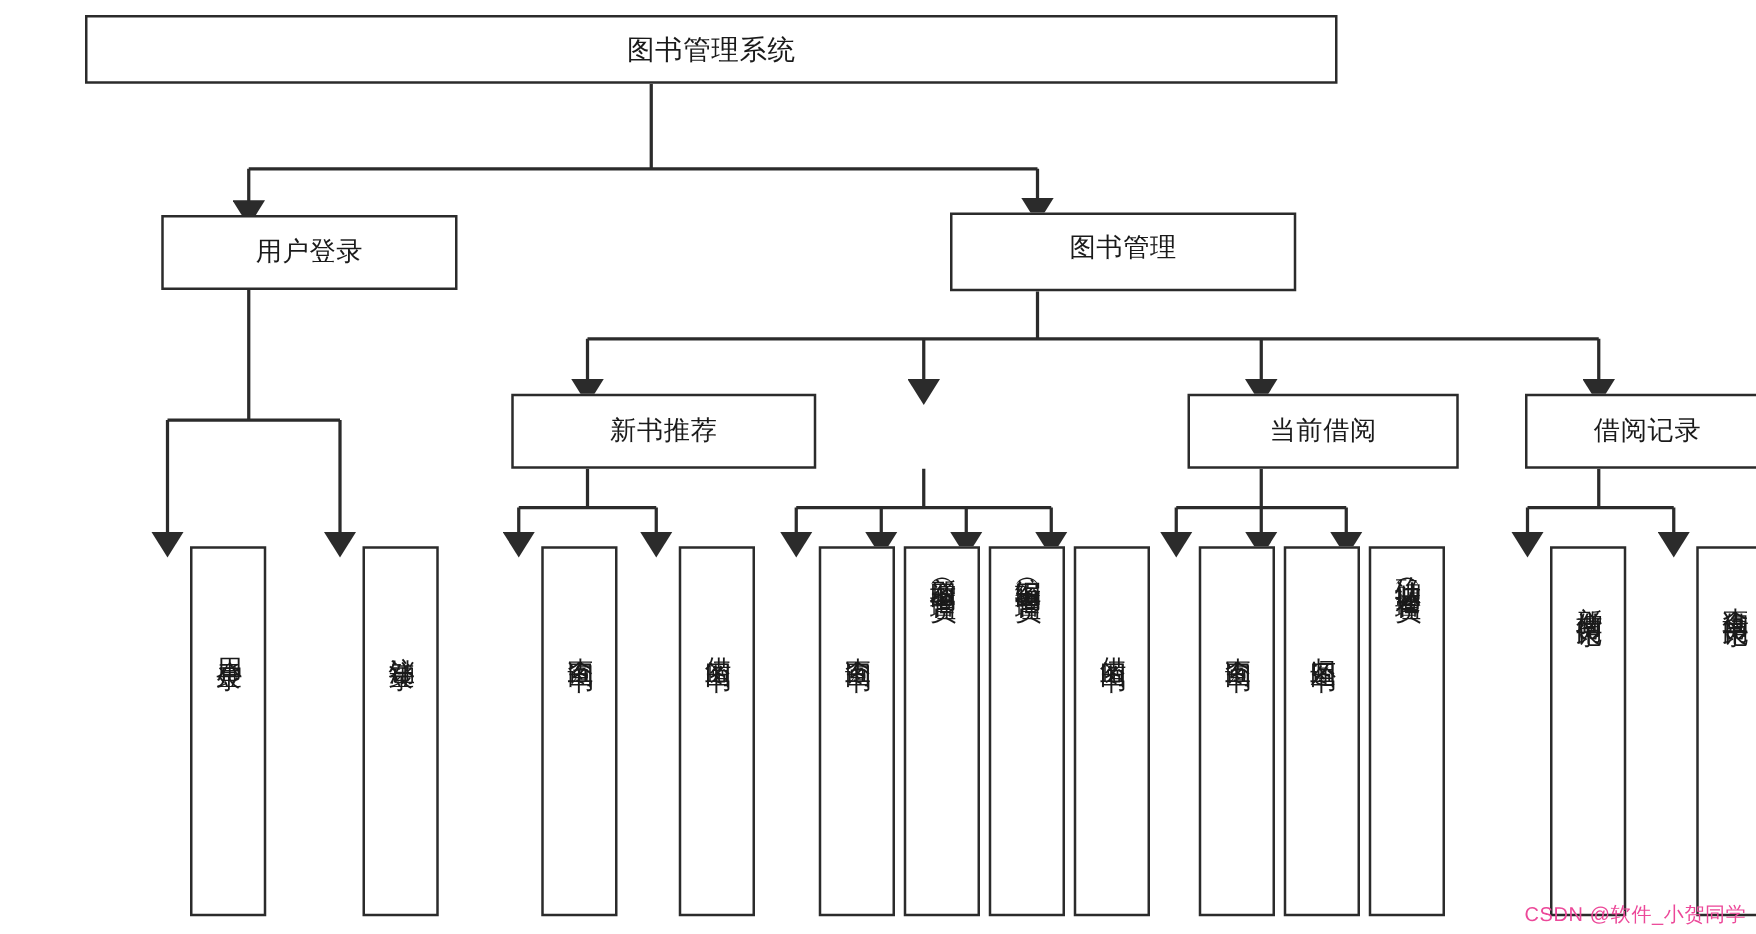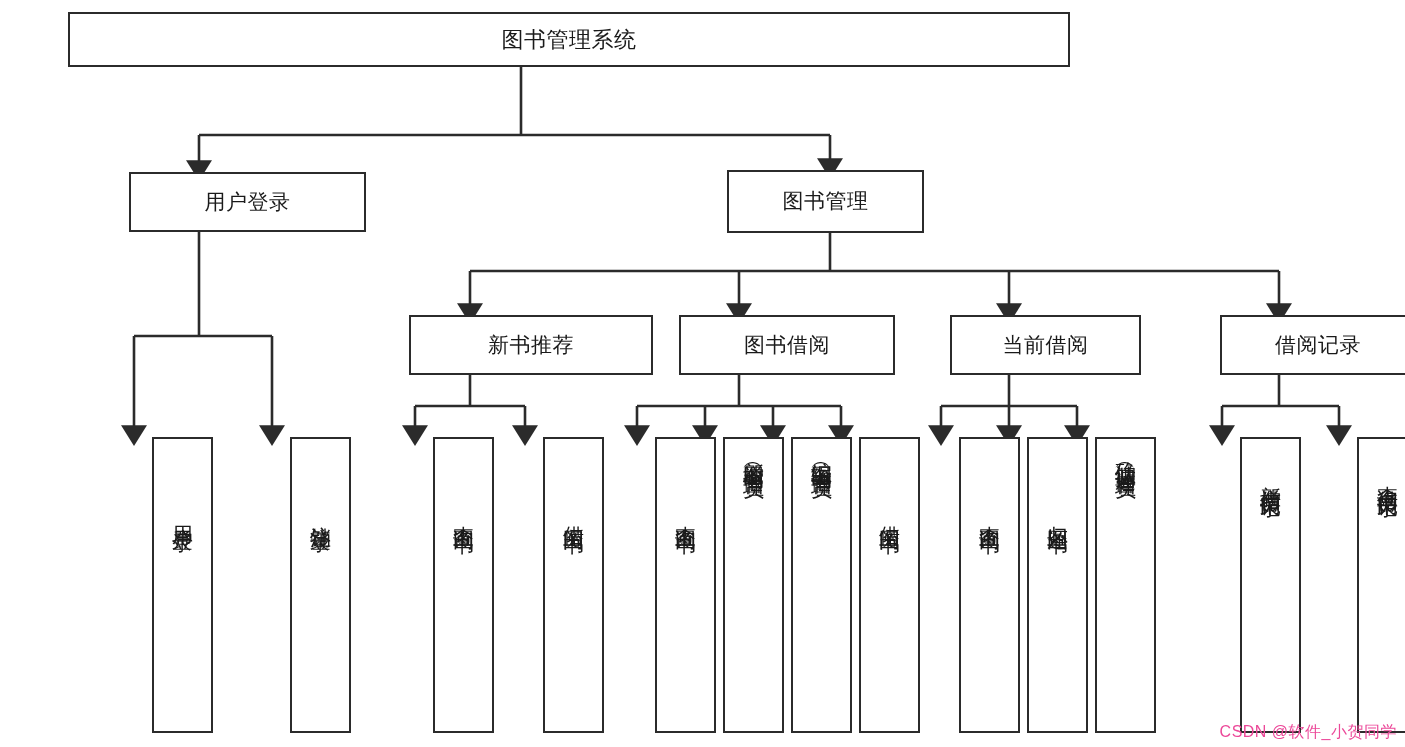--- a/index.html
+++ b/index.html
@@ -133,33 +133,30 @@
   </svg>
 
   <div class="node root horizontal" style="left:20px; top:12px; width:1002px; height:55px;">
     <span class="node-label">图书管理系统</span>
   </div>
 
   <div class="node horizontal" style="left:81px; top:172px; width:237px; height:60px;">
     <span class="node-label">用户登录</span>
   </div>
 
-  <div class="node horizontal" style="left:679px; top:170px; width:197px; height:63px;">
+  <div class="node horizontal" style="left:712px; top:170px; width:277px; height:63px;font-family:Liberation Mono, monospace;">
     <span class="node-label">图书管理</span>
   </div>
 
   <div class="node horizontal" style="left:361px; top:315px; width:244px; height:60px;">
     <span class="node-label">新书推荐</span>
   </div>
 
-  <div class="node horizontal" style="left:631px; top:315px; width:216px; height:60px;">
-    <span class="node-label">图书借阅</span>
-  </div>
-
-  <div class="node horizontal" style="left:902px; top:315px; width:191px; height:60px;">
+
+  <div class="node horizontal" style="left:902px; top:315px; width:217px; height:60px;">
     <span class="node-label">当前借阅</span>
   </div>
 
   <div class="node horizontal" style="left:1172px; top:315px; width:196px; height:60px;">
     <span class="node-label">借阅记录</span>
   </div>
 
   <div class="node vertical" style="left:104px; top:437px; width:61px; height:296px; padding-top:70px;">
     <span class="node-label">用户登录</span>
   </div>

